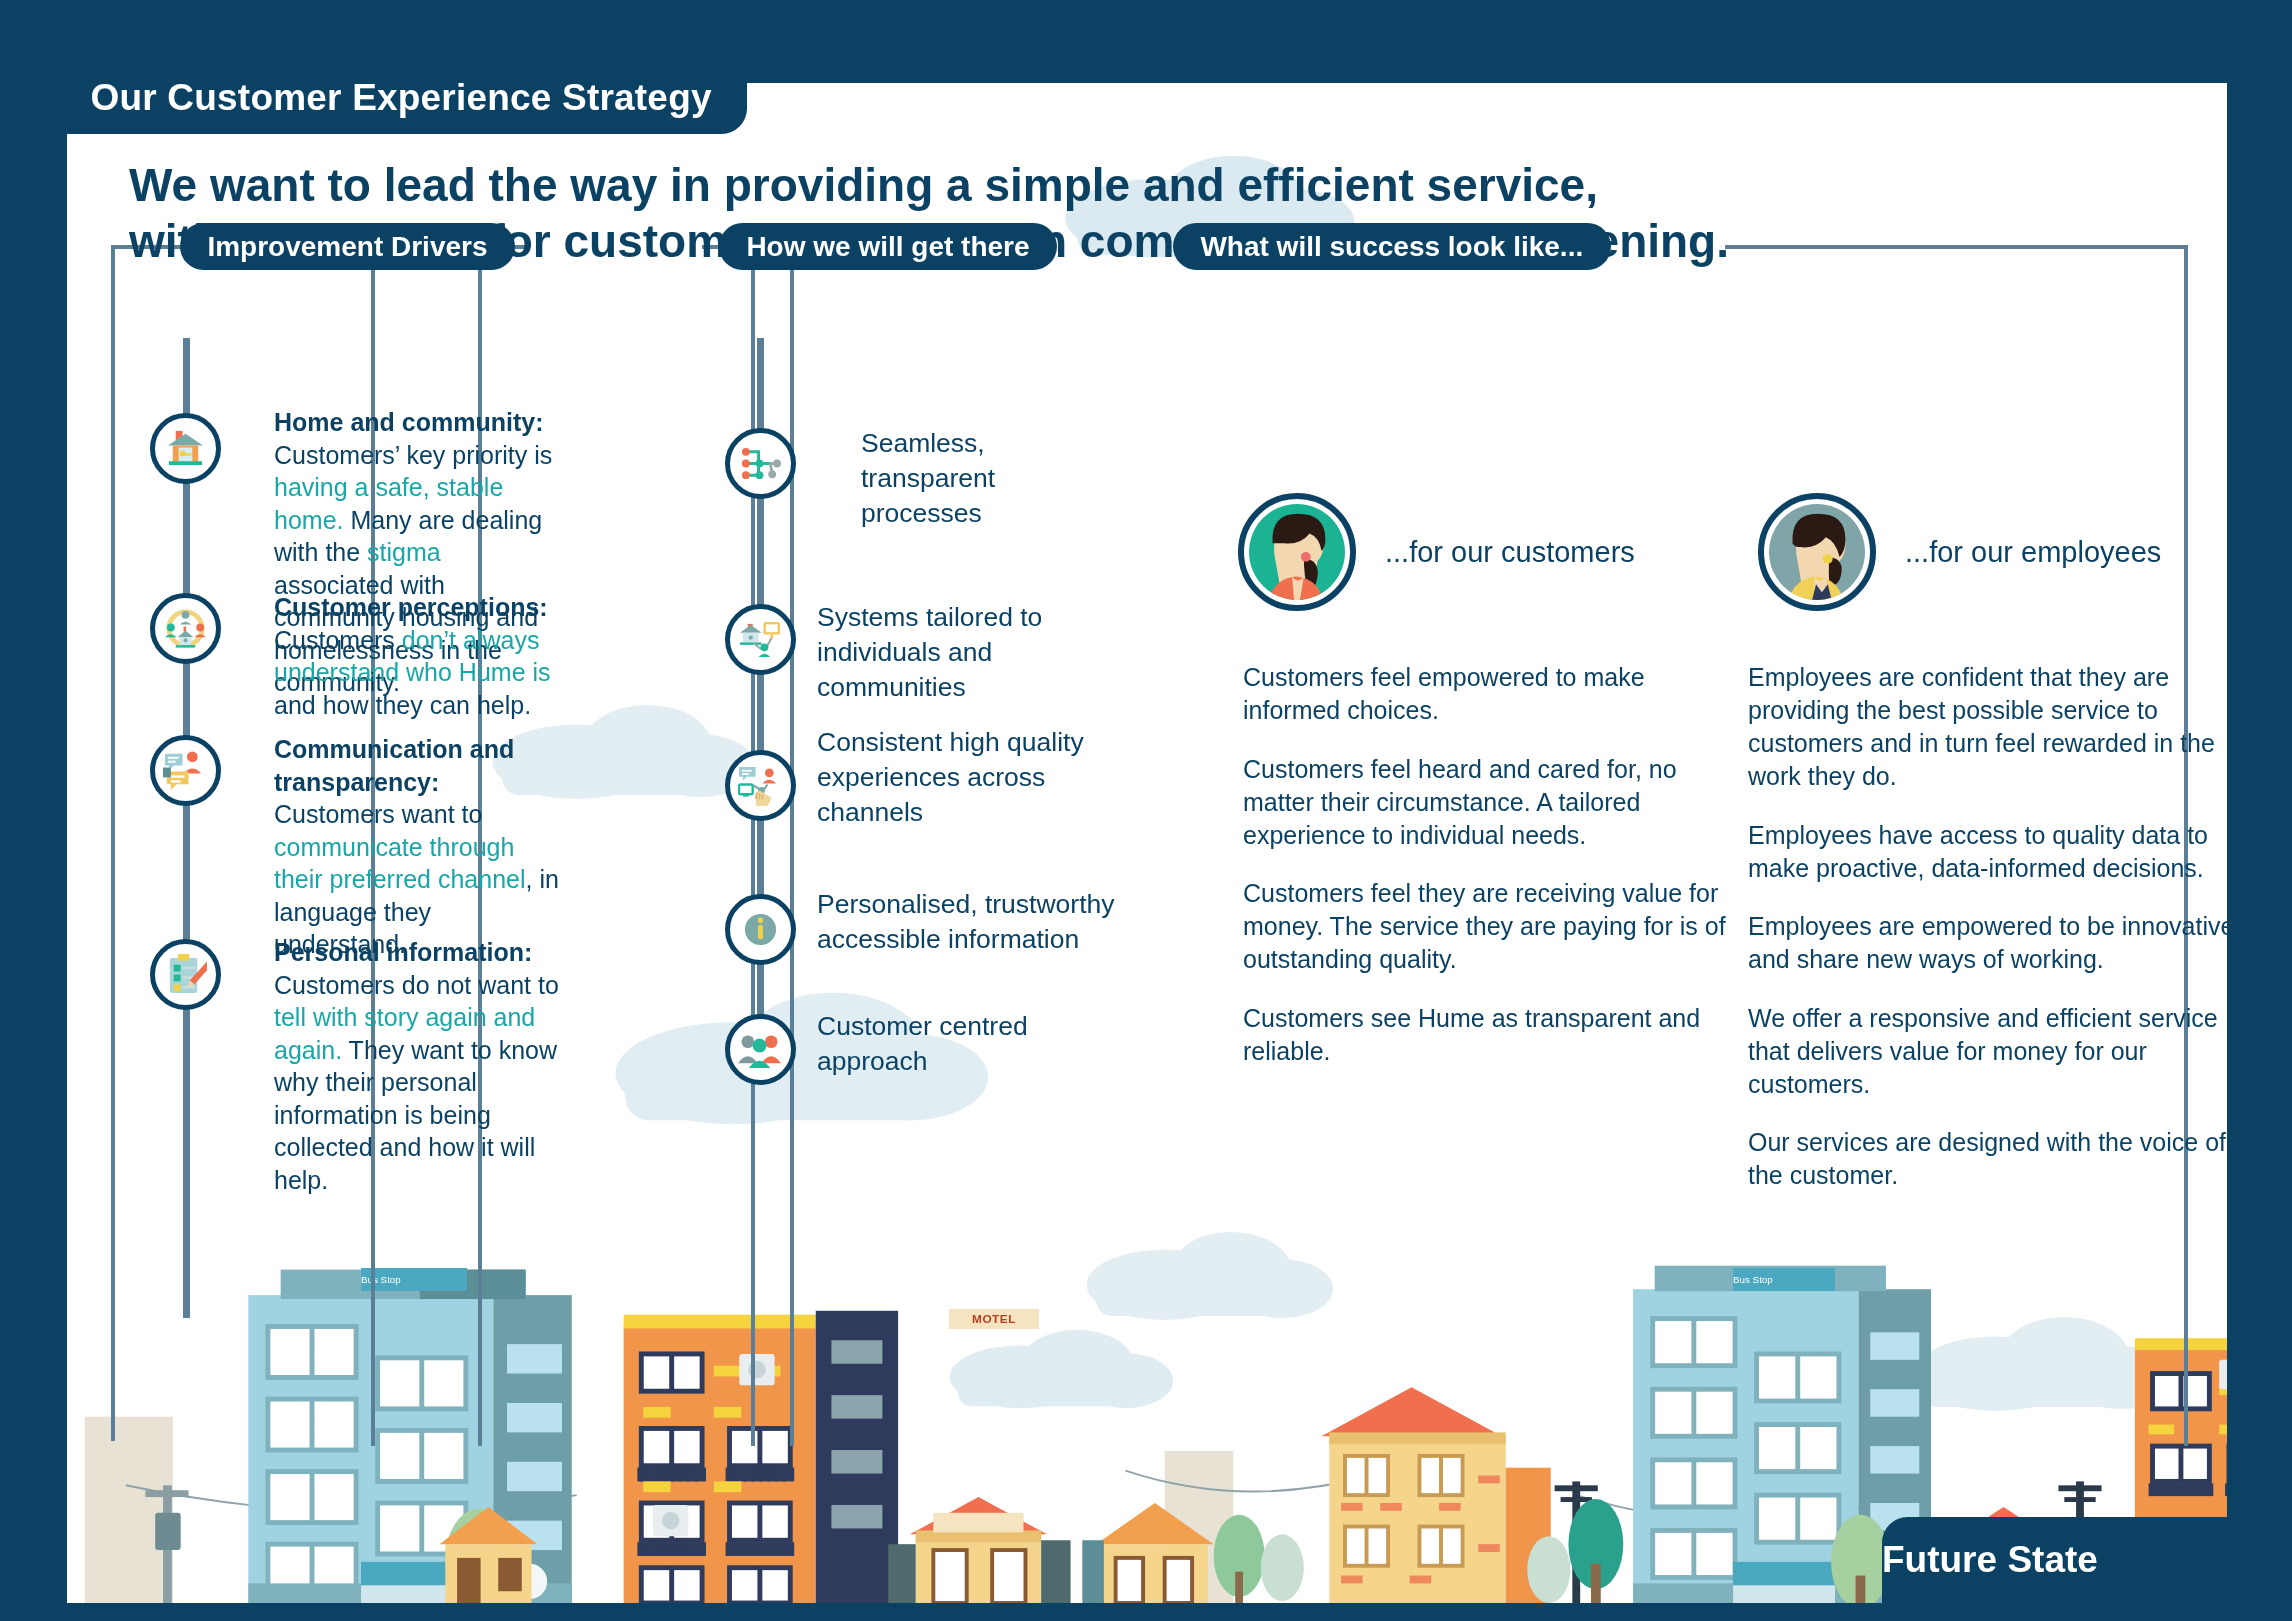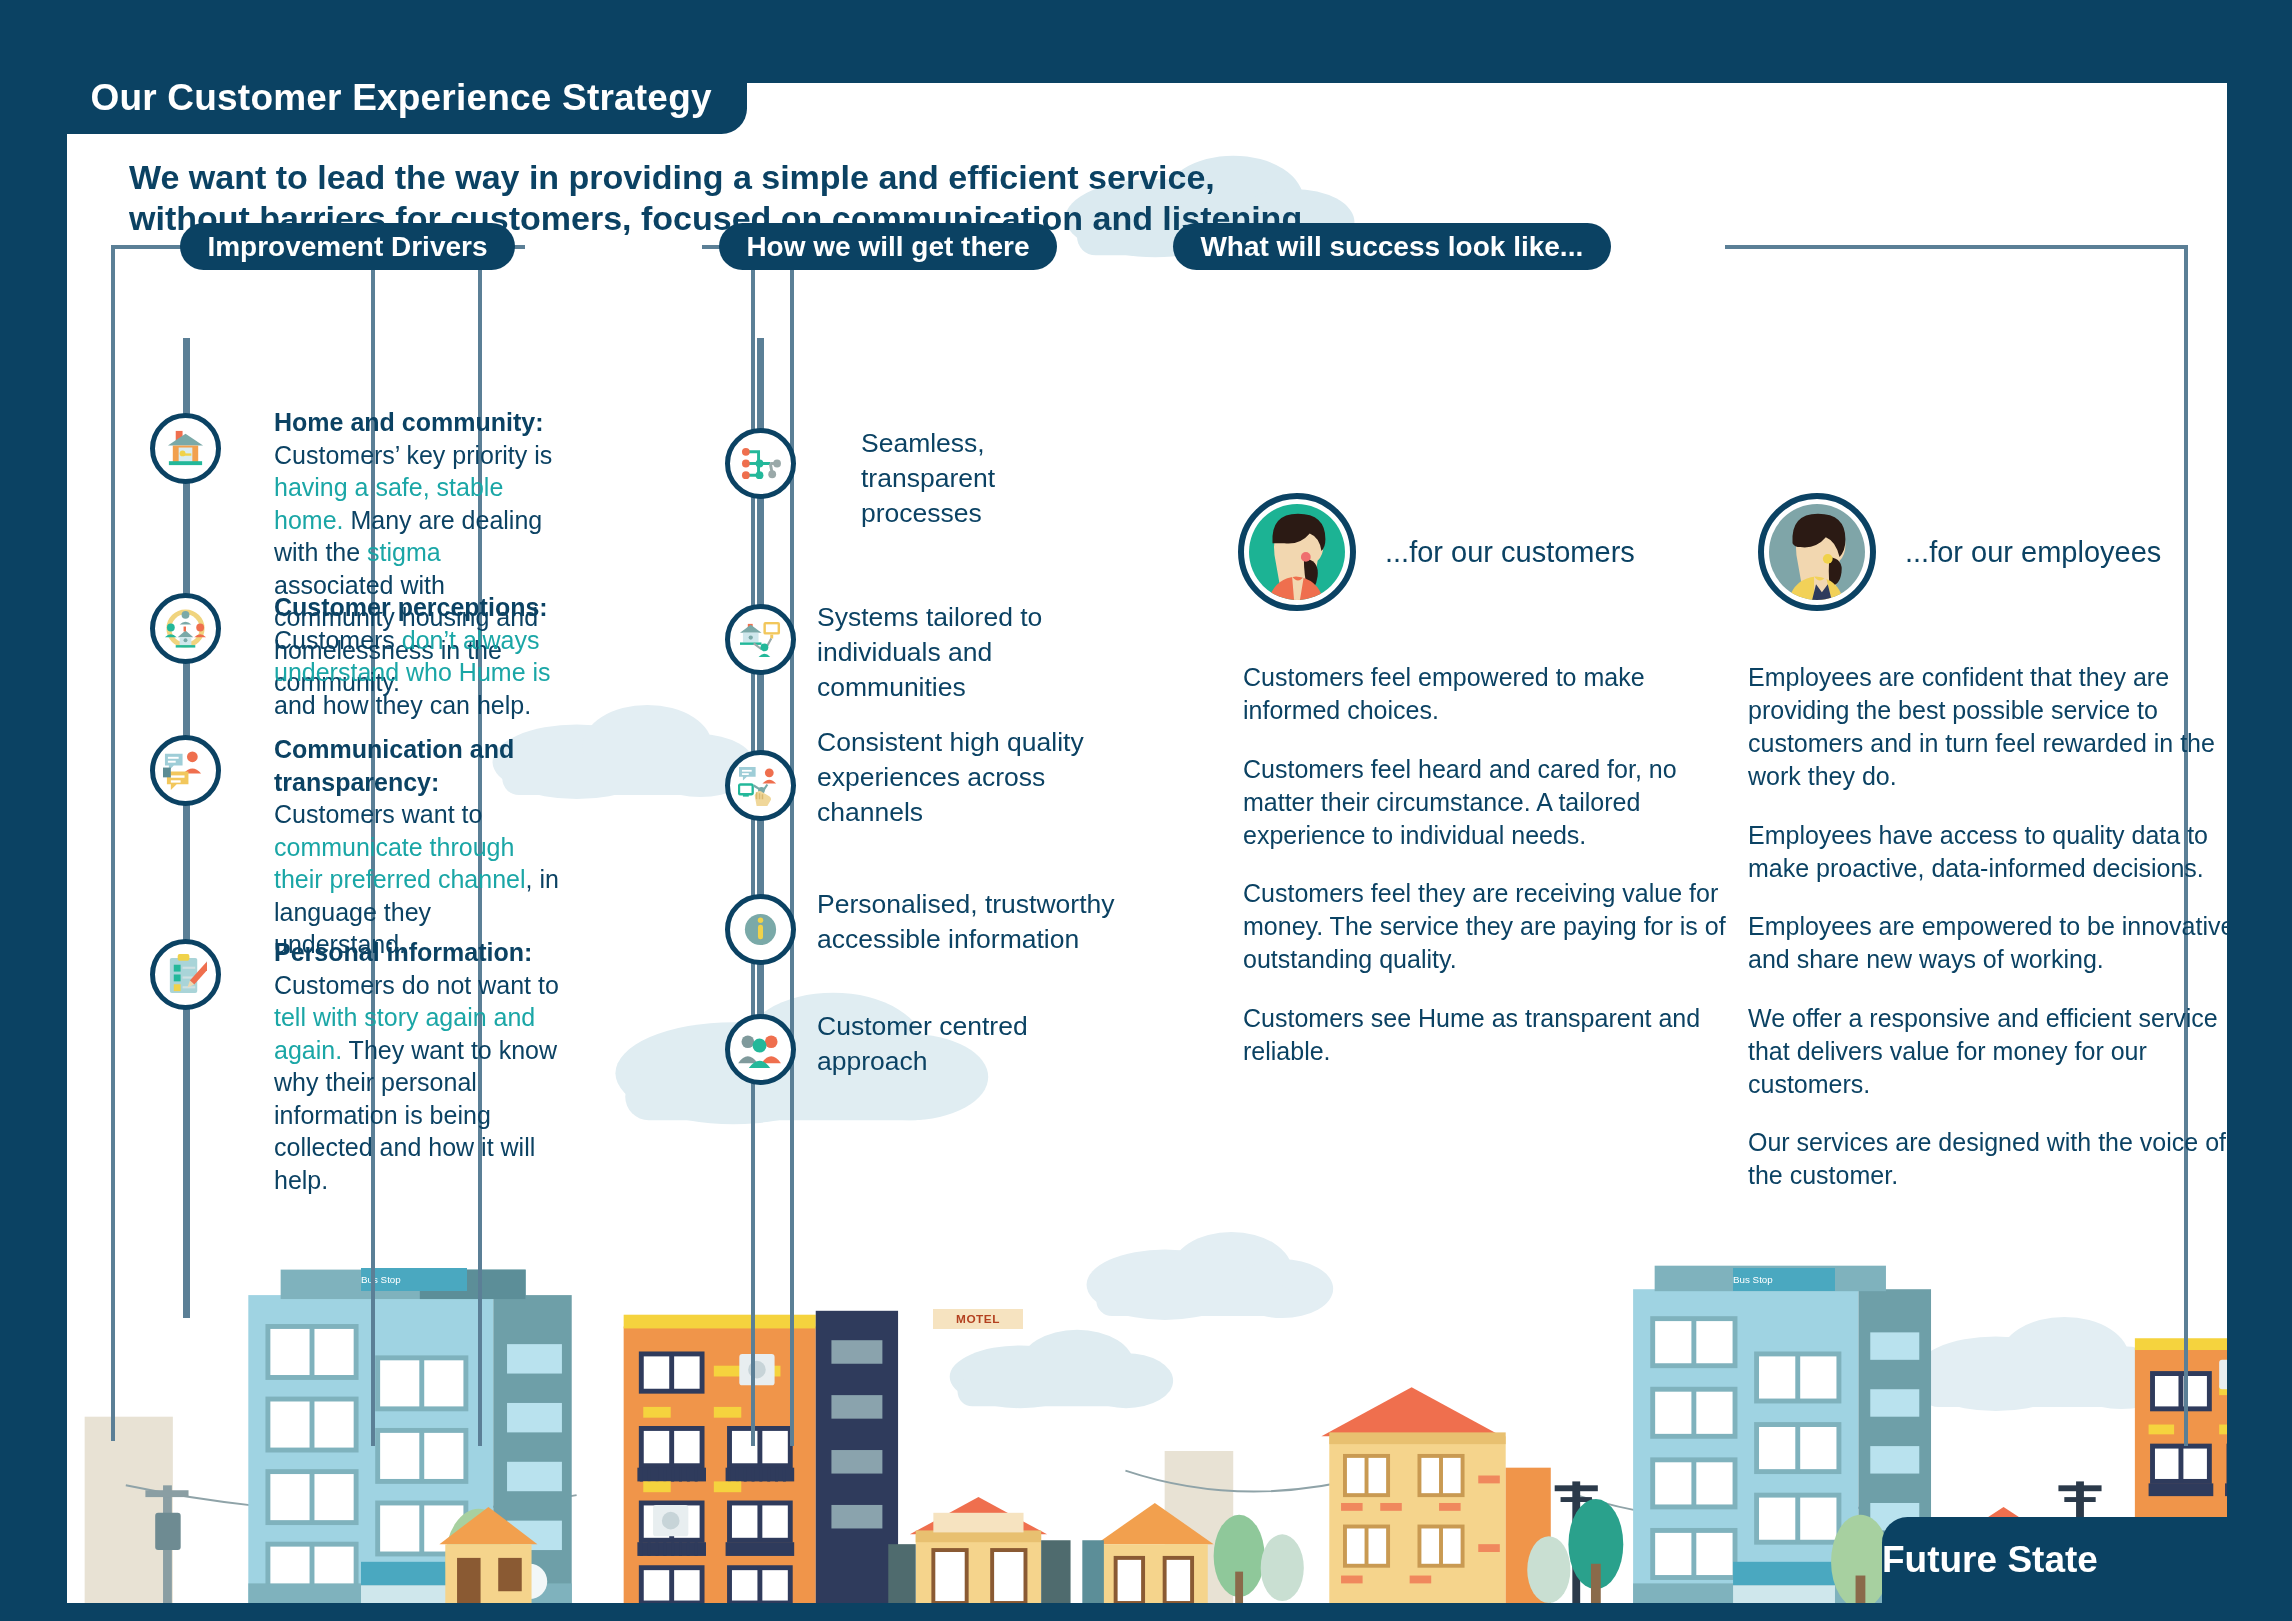--- a/index.html
+++ b/index.html
@@ -25,21 +25,21 @@
     padding:0 35px 0 23.5px;
     background:#0b4263;color:#fff;
     display:flex;align-items:center;
     font-size:37px;font-weight:bold;letter-spacing:0.2px;
     border-bottom-right-radius:25.5px;
     z-index:40;
   }
   
   .headline{
     position:absolute;left:129px;top:157px;width:1970px;
-    color:#0b4263;font-size:34px;font-weight:bold;line-height:1.22;
+    color:#0b4263;font-size:46px;font-weight:bold;line-height:1.22;
     z-index:20;
   }
   .cloudg{position:absolute;z-index:2;}
   
   .pill{
     position:absolute;background:#0b4263;color:#fff;
     border-radius:23.5px;height:47px;display:flex;align-items:center;
     padding:0 27.4px;font-size:28px;font-weight:bold;z-index:25;white-space:nowrap;
   }
   
@@ -80,21 +80,21 @@
     background:#0b4263;color:#fff;border-top-left-radius:25.5px;
     display:flex;align-items:center;justify-content:flex-start;
     font-size:37px;font-weight:bold;z-index:60;
   }
   
   .city{position:absolute;left:0;bottom:0;width:2160px;height:353px;z-index:5;}
   .bus-sign{position:absolute;z-index:8;font-size:9.8px;color:#fff;
     display:flex;align-items:center;justify-content:flex-start;background:#4aa8c0;}
   .motel-sign{position:absolute;z-index:9;font-size:11.8px;color:#b3401f;
     display:flex;align-items:center;justify-content:center;background:#f6e3c0;
-    font-weight:bold;letter-spacing:0.5px;}
+    font-weight:bold;letter-spacing:0.5px;margin-left:16px;}
 </style>
 </head>
 <body>
 
 <div class="poster">
 
   <div class="canvas">
 
     <svg class="cloudg" style="left:980px;top:59px;" width="314" height="127" viewBox="0 0 320 130">
       <g fill="#dbeaf0">

